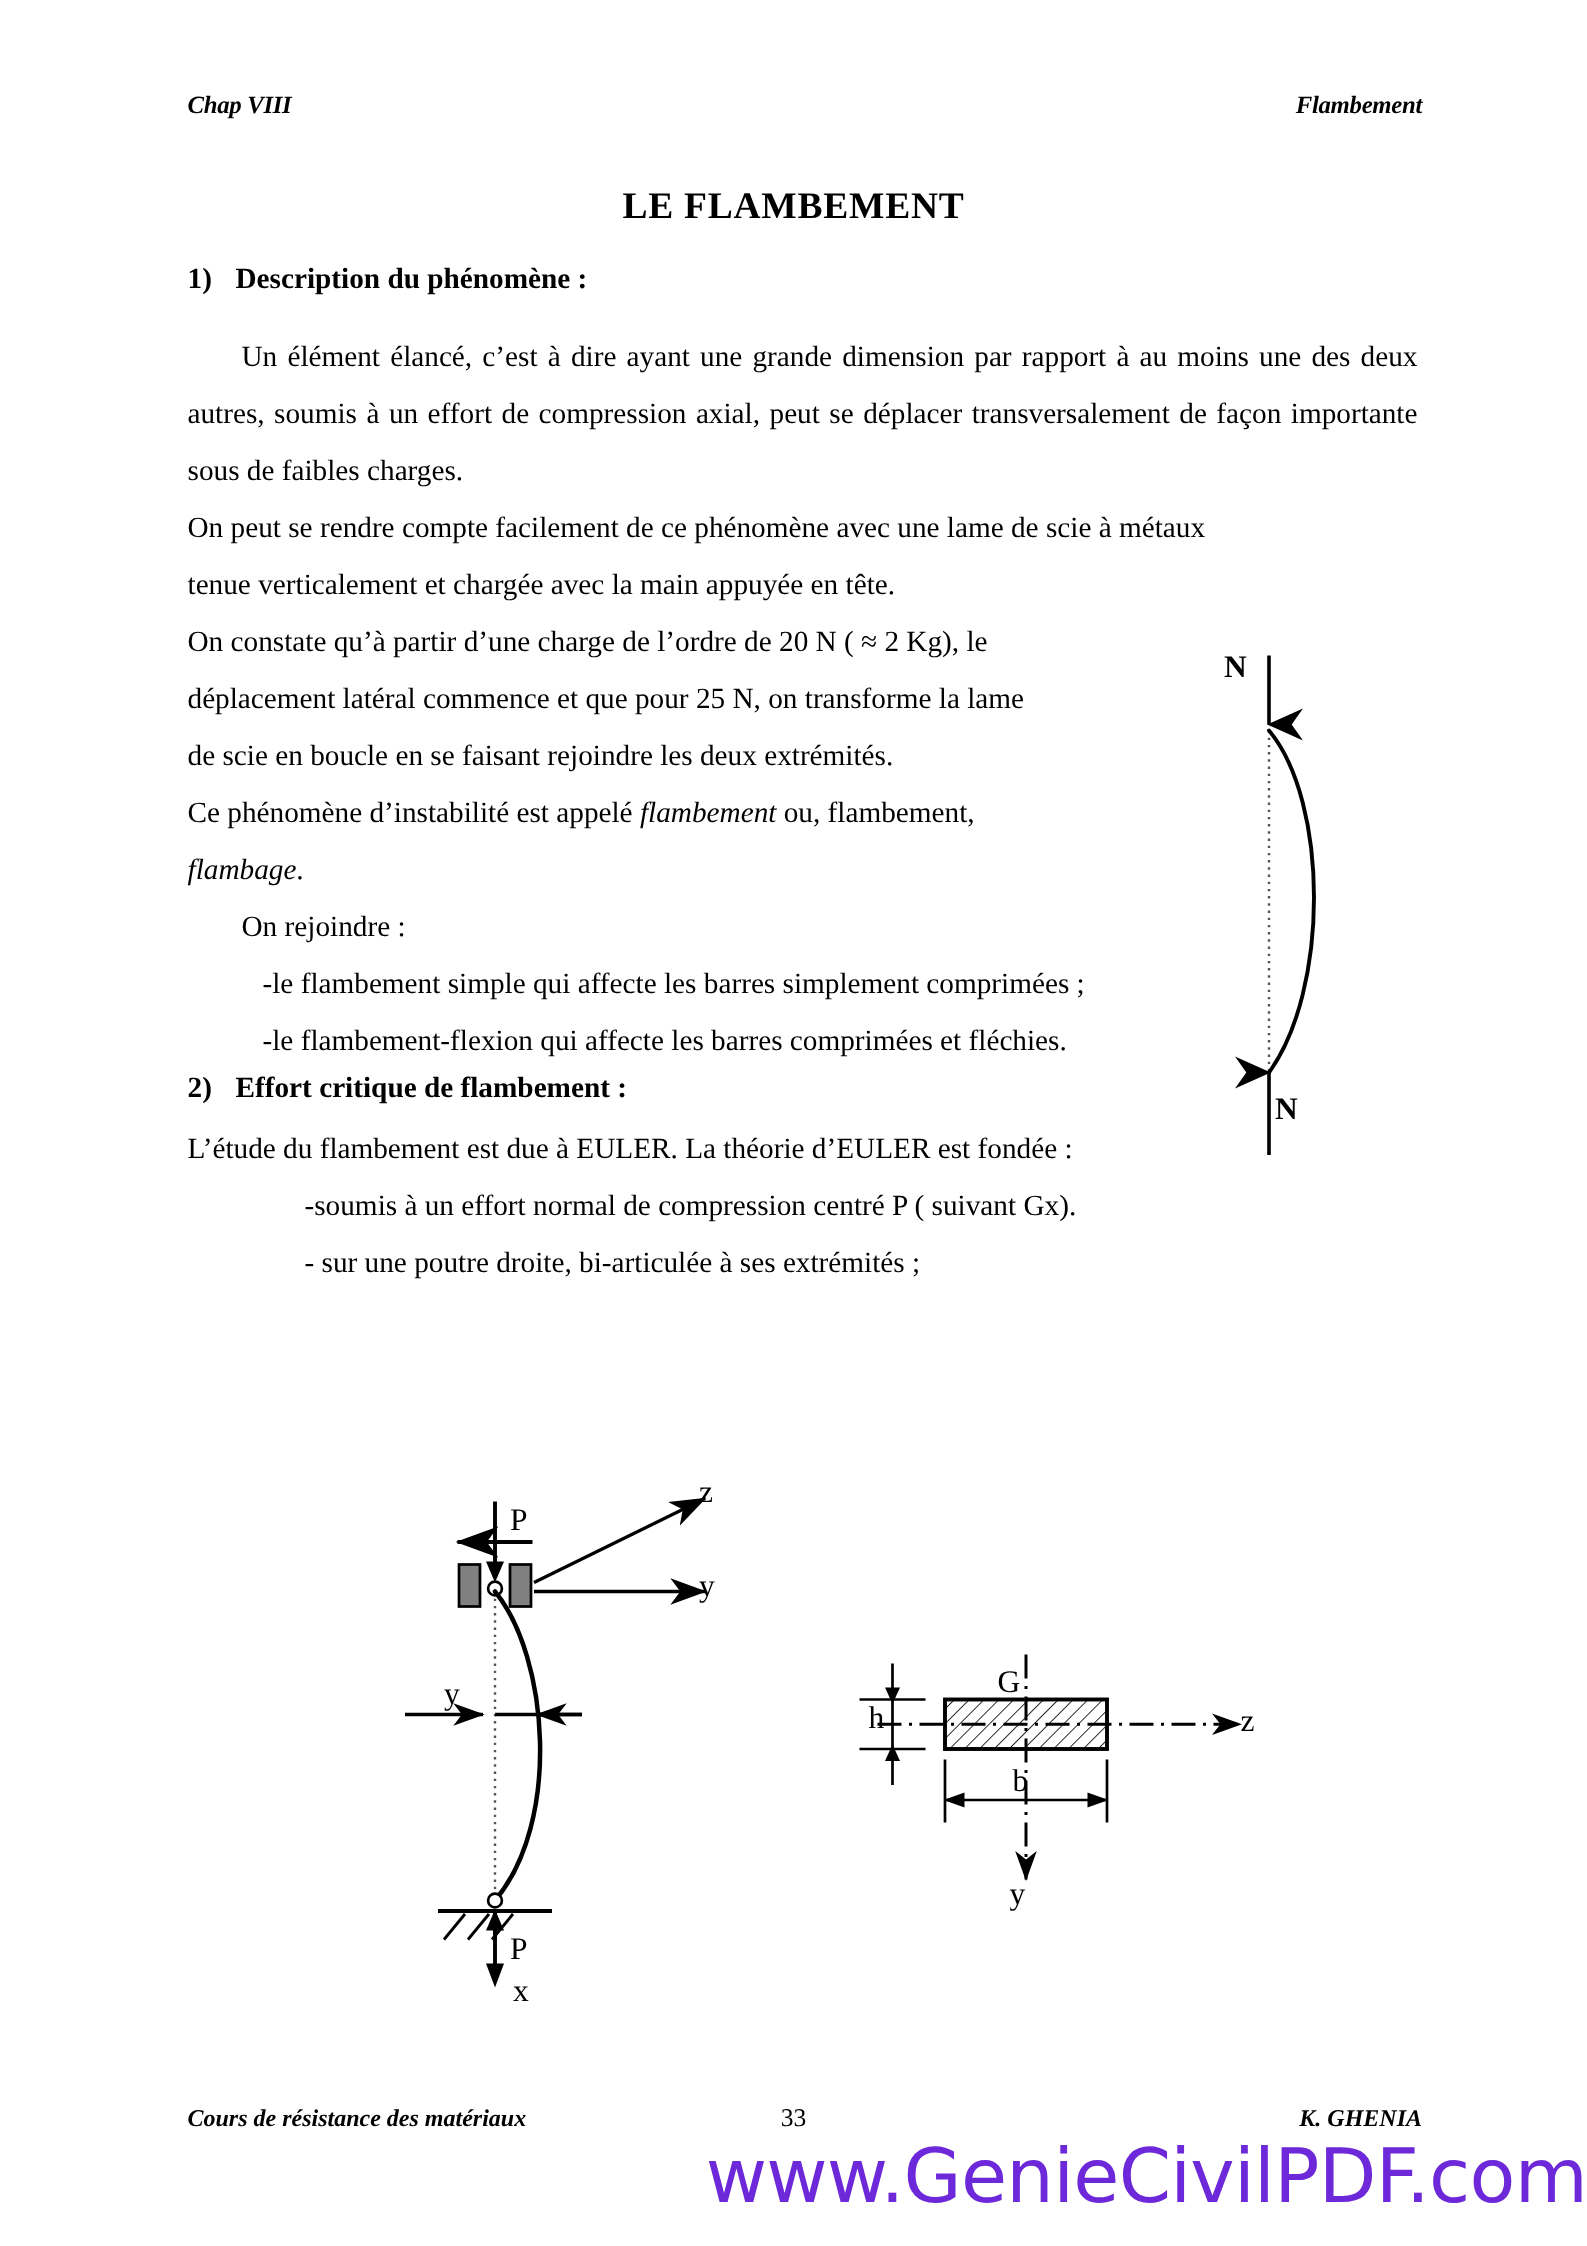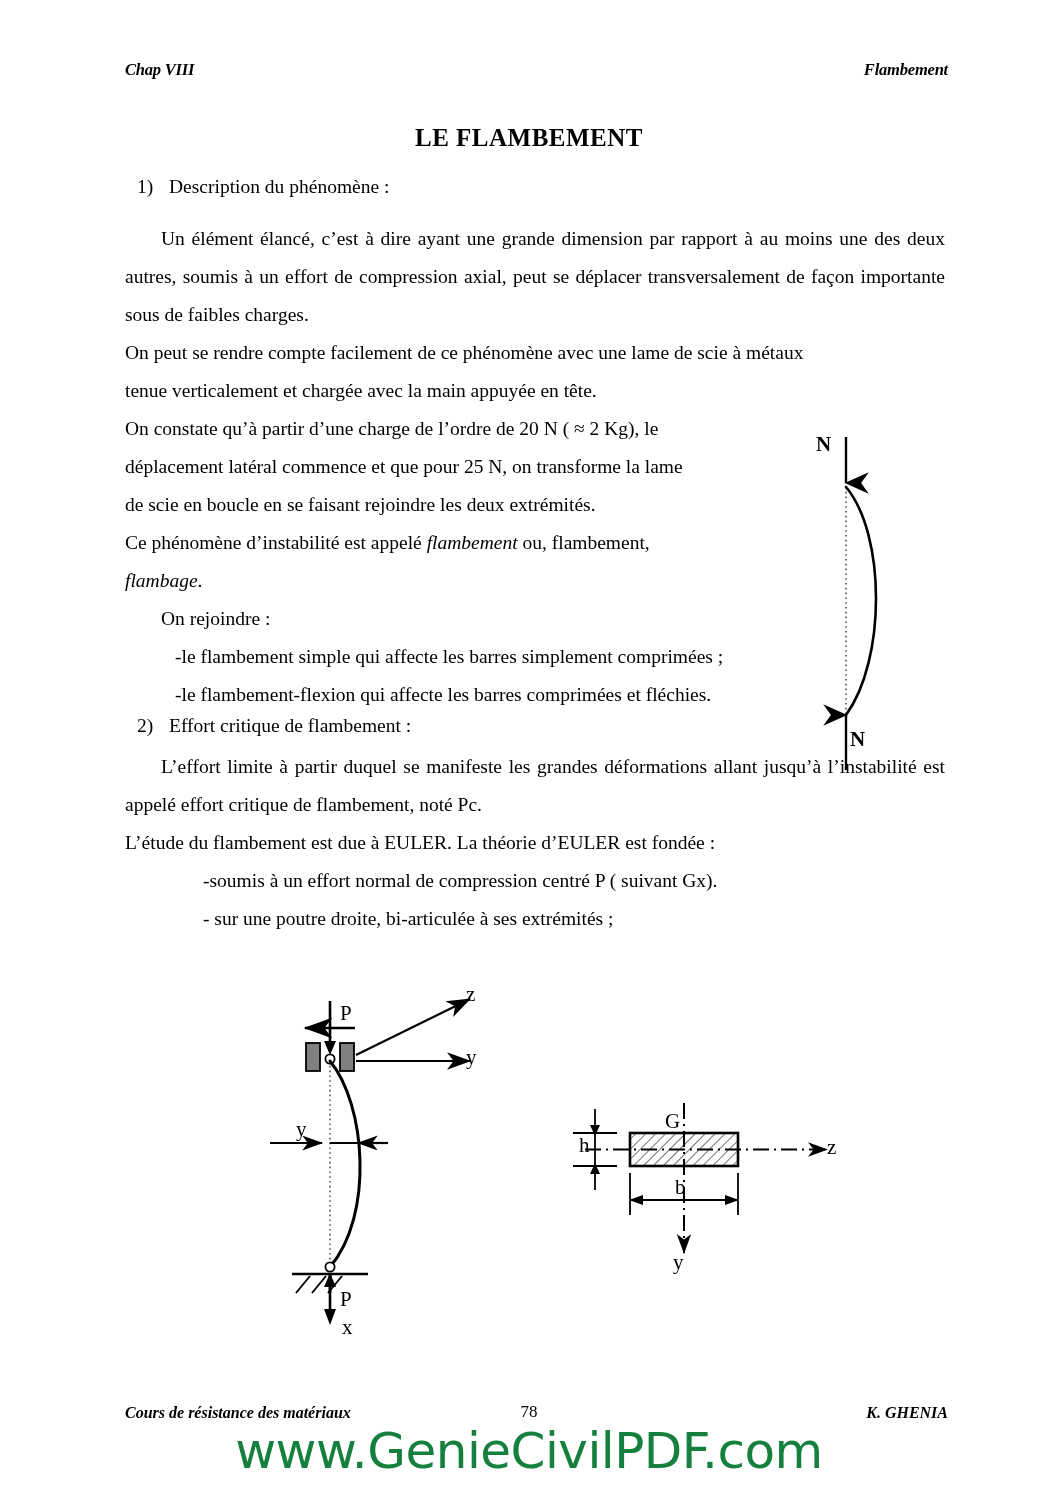--- a/index.html
+++ b/index.html
@@ -45,22 +45,22 @@
 
   
   #text-column {
     position: absolute;
     left: 125px;
     top: 175px;
     width: 820px;
   }
   .sec-heading {
     font-size: 19.5px;
-    font-weight: 400;
-    margin: 0 0 0 12px;
+    font-weight: 700;
+    margin: 0 0 0 0;
     line-height: 1.2;
   }
   .sec-heading .num { display: inline-block; width: 32px; }
 
   .para {
     font-size: 19.5px;
     line-height: 38px;
     margin: 0;
     text-align: left;
   }
@@ -162,21 +162,20 @@
     <p class="bullet">-le flambement simple qui affecte les barres simplement comprimées ;</p>
 
     <p class="bullet">-le flambement-flexion qui affecte les barres comprimées et fléchies.</p>
 
     <div class="sec-heading">
       <span class="num">2)</span><span>Effort critique de flambement :</span>
     </div>
 
     <div class="gap-xs"></div>
 
-    <p class="para indent justify">L’effort limite à partir duquel se manifeste les grandes déformations allant jusqu’à l’instabilité est appelé effort critique de flambement, noté Pc.</p>
 
     <p class="para">L’étude du flambement est due à EULER. La théorie d’EULER est fondée :</p>
 
     <p class="euler-item">-soumis à un effort normal de compression centré P ( suivant Gx).</p>
 
     <p class="euler-item">- sur une poutre droite, bi-articulée à ses extrémités ;</p>
 
   </div>
 
   <div class="figure" id="fig-saw">
@@ -288,18 +287,18 @@
     </svg>
 
     <div class="fig-label" style="left:100px; top:14px;">G</div>
     <div class="fig-label" style="left:14px; top:38px;">h</div>
     <div class="fig-label" style="left:110px; top:80px;">b</div>
     <div class="fig-label" style="left:262px; top:40px;">z</div>
     <div class="fig-label" style="left:108px; top:155px;">y</div>
   </div>
 
   <div class="footer-item" id="footer-left">Cours de résistance des matériaux</div>
-  <div class="footer-item" id="footer-center">78</div>
+  <div class="footer-item" id="footer-center">33</div>
   <div class="footer-item" id="footer-right">K. GHENIA</div>
 
-  <div id="watermark" style="color: #15803d;">www.GenieCivilPDF.com</div>
+  <div id="watermark" style="color: #6d28d9; text-align: right;">www.GenieCivilPDF.com</div>
 
 </div>
 
 </body></html>

